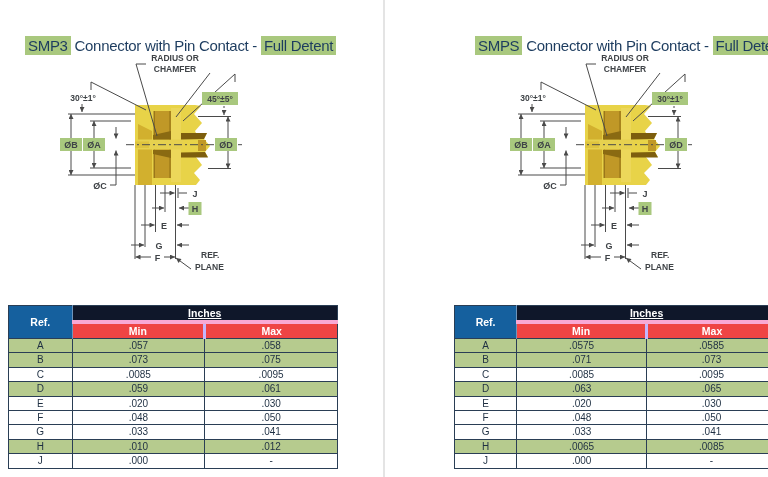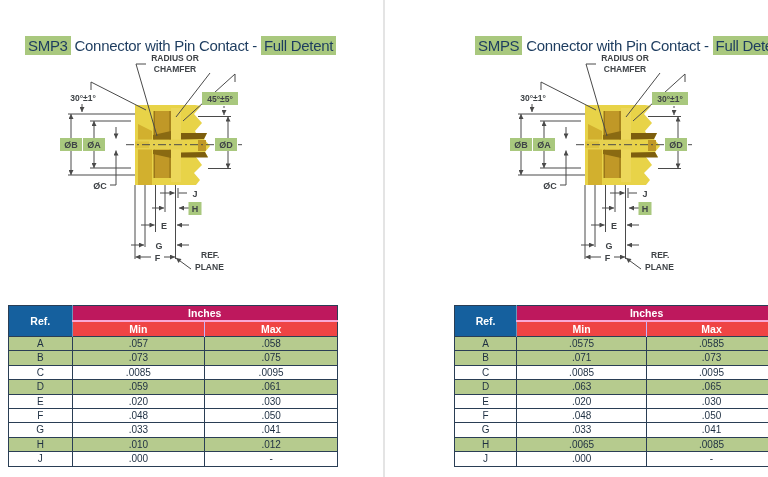--- a/index.html
+++ b/index.html
@@ -15,23 +15,23 @@
   .hl{background:#a9c87e;padding:1px 3px;}
   .diagram{position:absolute;top:40px;width:320px;height:245px;}
   #panel-left .diagram{left:38px;}
   #panel-right .diagram{left:92px;}
   .tablewrap{position:absolute;top:305px;}
   #panel-left .tablewrap{left:8px;width:330px;}
   #panel-right .tablewrap{left:58px;width:323px;}
   table.dim{border-collapse:collapse;width:100%;table-layout:fixed;font-size:10px;color:#1e2f42;border:1px solid #2a3e55;}
   table.dim th{color:#fff;font-weight:bold;font-size:10.5px;height:14px;padding:0;text-align:center;}
   th.ref-h{background:#15609e;width:19%;border-right:1px solid #6e94ba;}
-  th.grp-h{background:#be185d;border-bottom:2px solid #f9a8d4;}
+  th.grp-h{background:#0f172a;border-bottom:4px solid #f9a8d4;text-decoration:underline;}
   th.sub-h{background:#ef4444;}
-  th.sub-h + th.sub-h{border-left:1px solid #c4b5fd;}
+  th.sub-h + th.sub-h{border-left:3px solid #c4b5fd;}
   table.dim td{border:1px solid #2a3e55;height:13.4px;line-height:13.4px;text-align:center;padding:0;background:#fff;}
   tr.green td{background:#b6cb8e;}
   
   .dln{stroke:#4a4a4a;stroke-width:1;fill:none;}
   .dlab{font:bold 9px "Liberation Sans",sans-serif;fill:#3f4347;}
   .dsm{font:bold 8.5px "Liberation Sans",sans-serif;fill:#3f4347;}
   .chip{fill:#a9c87e;}
 </style>
 </head>
 <body>

